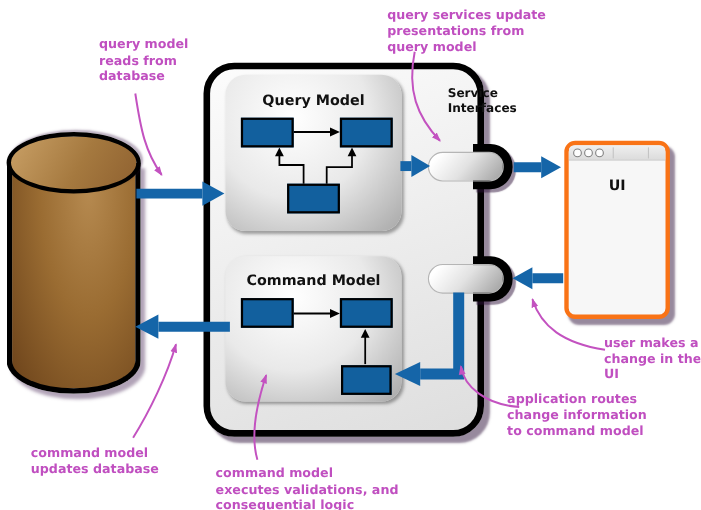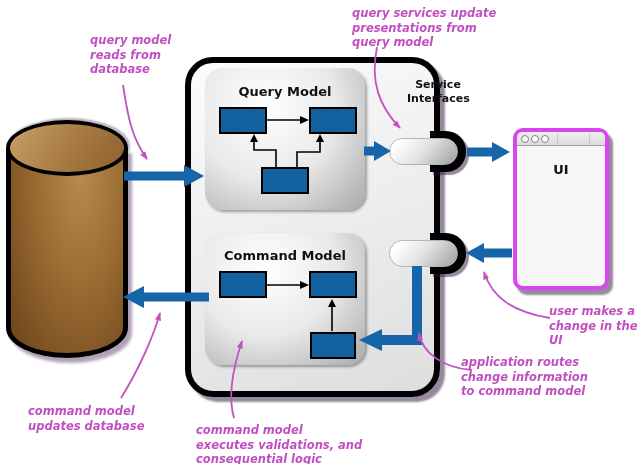--- a/index.html
+++ b/index.html
@@ -32,40 +32,40 @@
     font-weight:bold;font-size:13px;color:#111;}
   .blue-box{position:absolute;width:48px;height:27px;background:#12609e;
     border:2px solid #000;}
 
   
   .bulge{position:absolute;left:430px;width:36px;height:41px;background:#000;
     border-radius:0 20px 20px 0;box-shadow:3px 3px 1px rgba(47,19,60,.5);}
   .capsule{position:absolute;left:389px;width:69px;height:27px;border-radius:14px;
     background:linear-gradient(130deg,#ffffff 12%,#e2e2e2 50%,#9f9f9f 100%);
     border:1px solid #b5b5b5;}
-  .si-label{position:absolute;left:407px;top:78px;width:62px;text-align:center;
+  .si-label{position:absolute;left:407px;top:78px;width:62px;
     font-weight:bold;font-size:11px;line-height:1.3;color:#111;white-space:pre-line;}
 
   
   .ui-window{position:absolute;left:513px;top:128px;width:96px;height:162px;
-    border:4px solid #d946ef;border-radius:10px;background:#f7f7f7;
+    border:4px solid #f97316;border-radius:10px;background:#f7f7f7;
     box-shadow:4px 5px 2px rgba(47,19,60,.5);}
   .ui-titlebar{position:relative;height:14px;background:linear-gradient(#efefef,#dcdcdc);
     border-bottom:1px solid #a0a0a0;border-radius:5px 5px 0 0;
     display:flex;align-items:center;padding-left:4px;}
   .dot{width:8px;height:8px;border-radius:50%;border:1.5px solid #808080;
     background:#fdfdfd;margin-right:2px;}
   .tb-div{position:absolute;top:2px;width:1px;height:10px;background:#c4c4c4;}
   .ui-label{margin-top:16px;text-align:center;font-weight:bold;font-size:13px;color:#111;}
 
   
   .overlay{position:absolute;left:0;top:0;width:637px;height:464px;pointer-events:none;}
 
   
-  .note{position:absolute;font-style:italic;font-weight:bold;font-size:11.5px;
+  .note{position:absolute;font-weight:bold;font-size:11.5px;
     line-height:1.27;color:#c04fc0;white-space:pre-line;}
 </style>
 </head>
 <body>
 
 <div id="stage">
 
   <div class="cyl-body"></div>
   <div class="cyl-top"></div>
 

